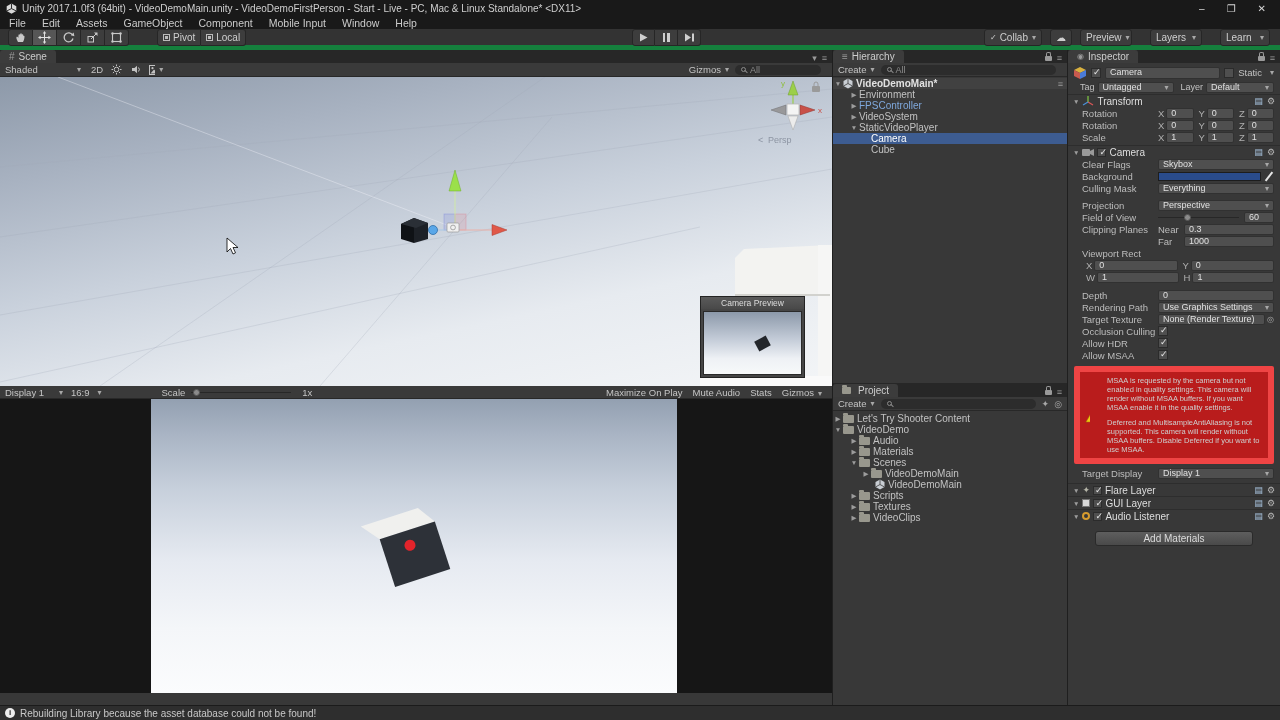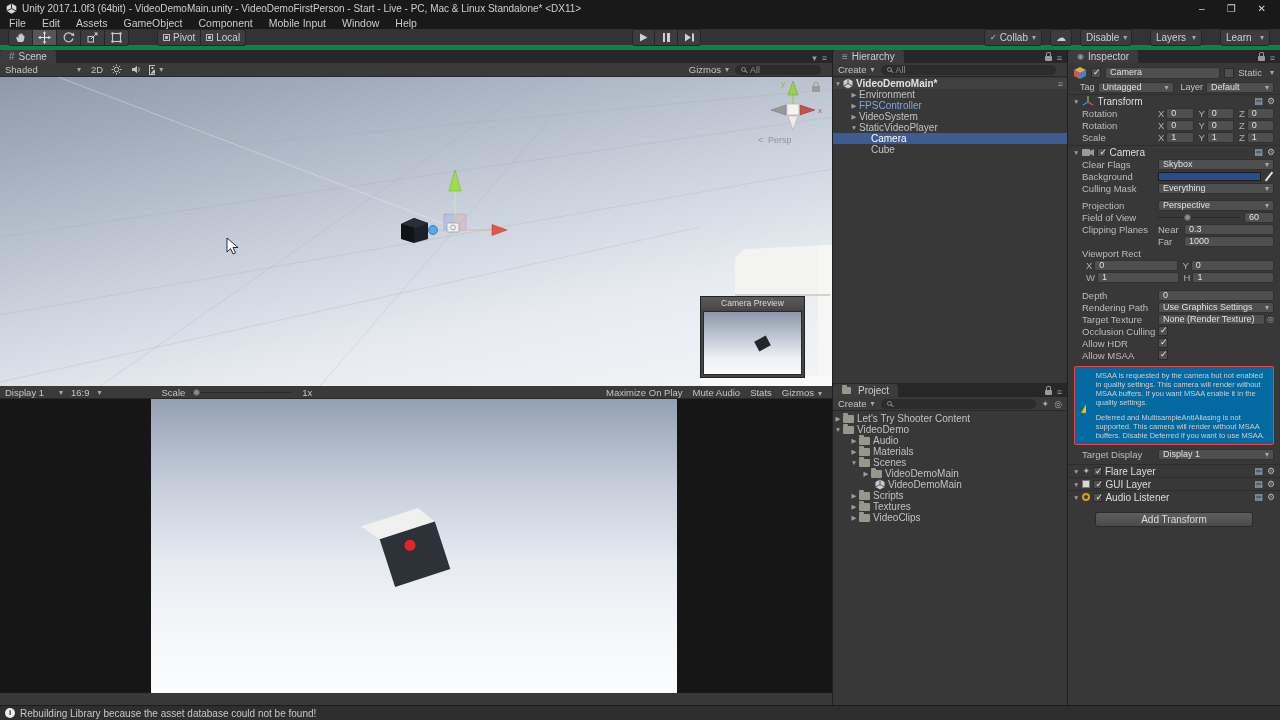--- a/index.html
+++ b/index.html
@@ -49,21 +49,21 @@
   .dd,.nf{height:11px;background:#4f4f4f;border:1px solid #313131;border-radius:2px;color:#e0e0e0;font-size:9px;line-height:9px;display:flex;align-items:center;padding:0 4px;flex:1;min-width:0;white-space:nowrap;overflow:hidden}
   .chk{width:10px;height:10px;background:#4f4f4f;border:1px solid #2b2b2b;position:relative;flex:none}
   .chk.on::after{content:"✓";position:absolute;left:1px;top:-2px;font-size:9px;color:#e6e6e6}
   .chead{display:flex;align-items:center;height:13px;padding:0 5px;border-top:1px solid #2d2d2d;font-size:10px;color:#dedede;gap:3px}
   .chead .title{font-weight:normal}
   .chead .hicons{margin-left:auto;display:flex;gap:4px;font-size:9px;color:#a9c4e0}
   .chead .gear{color:#b6b6b6}
   .axl{color:#b0b0b0;margin:0 2px 0 5px;flex:none}
   .slider{flex:1;height:1px;background:#272727;position:relative;margin-right:5px}
   .knob{position:absolute;left:26px;top:-3px;width:7px;height:7px;border-radius:50%;background:#8b8b8b;border:1px solid #565656}
-  .warnbox{margin:5px 6px 3px 6px;background:#0369a1;border:1px solid #ef4444;border-radius:2px;display:flex;align-items:center;gap:10px;padding:4px 5px}
+  .warnbox{margin:5px 6px 3px 6px;background:#b91c1c;border:6px solid #ef4444;border-radius:2px;display:flex;align-items:center;gap:17px;padding:4px 5px}
   .warnbox .wtext p{font-size:7.5px;line-height:9px;color:#cecece}
   .warnbox .wtext p+p{margin-top:6px}
   .addcomp{margin:9px auto 0 auto;display:block;width:158px;height:15px;background:linear-gradient(#5e5e5e,#4a4a4a);border:1px solid #2a2a2a;border-radius:3px;color:#dcdcdc;font-size:10px;text-align:center;line-height:13px}
   .ring{width:8px;height:8px;border:2px solid #d79c2e;border-radius:50%;flex:none}
   .guisq{width:8px;height:8px;background:#d8d8d8;border:1px solid #777;flex:none}
   .eyedrop{width:10px;height:11px;position:relative;flex:none;margin-left:3px}
   .eyedrop::after{content:"";position:absolute;left:4px;top:0;width:2px;height:11px;background:#e6e6e6;transform:rotate(38deg)}
   .swatch{flex:1;height:9px;border:1px solid #1d1d1d}
   
   #scenepanel{left:0;top:50px;width:832px;height:336px;background:#383838}
@@ -185,21 +185,21 @@
   <div style="margin-left:auto;display:flex;align-items:center;gap:8px;padding-right:10px">
     <div class="tbtn single">
         <span style="font-size:8px;margin-right:3px">✓</span>
         <span>Collab</span>
         <span class="dda">▾</span>
       </div>
     <div class="tbtn single">
         <span>☁</span>
       </div>
     <div class="tbtn single" style="width:52px;justify-content:space-between">
-        <span>Disable</span>
+        <span>Preview</span>
         <span class="dda">▾</span>
       </div>
     <div class="tbtn single" style="width:52px;justify-content:space-between;margin-left:10px">
         <span>Layers</span>
         <span class="dda">▾</span>
       </div>
     <div class="tbtn single" style="width:50px;justify-content:space-between;margin-left:10px">
         <span>Learn</span>
         <span class="dda">▾</span>
       </div>
@@ -796,19 +796,19 @@
   <div class="chead">
     <span class="dis" style="font-size:6.5px;color:#9c9c9c">▼</span>
     <span class="ring"></span>
     <span class="chk on" style="width:9px;height:9px"></span>
     <span class="title">Audio Listener</span>
     <span class="hicons">
         <span>▤</span>
         <span class="gear">⚙</span>
       </span>
   </div>
-  <div class="addcomp">Add Transform</div>
+  <div class="addcomp">Add Materials</div>
 </div>
 
 <div class="abs" id="statusbar">
   <span class="sinfo">i</span>
   <span class="msg">Rebuilding Library because the asset database could not be found!</span>
 </div>
 
 </body></html>

